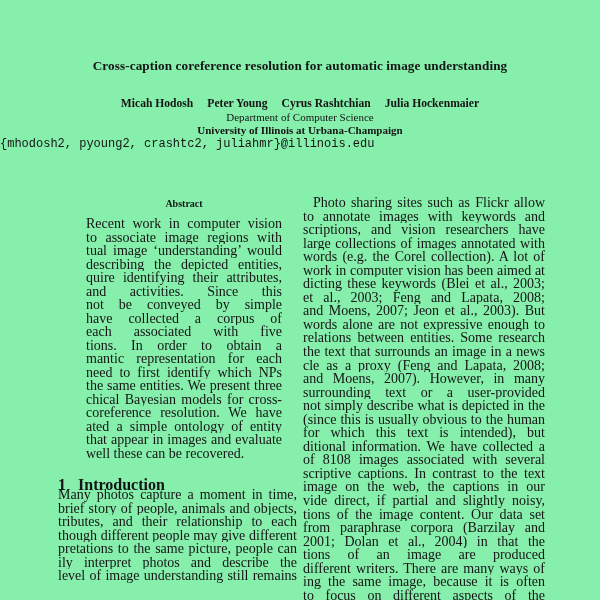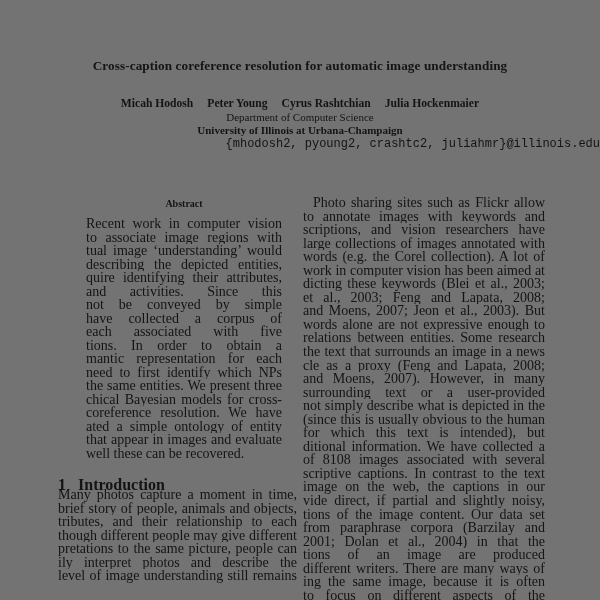--- a/index.html
+++ b/index.html
@@ -2,41 +2,41 @@
 <html><head>
 <meta charset="utf-8">
 <style>
   html, body { margin: 0; padding: 0; }
   body {
     width: 600px; height: 600px; overflow: hidden;
     background: #ffffff;
     font-family: "Liberation Serif", "DejaVu Serif", serif;
     color: #141414;
   }
-  .page { position: absolute; top: 0; left: 0; width: 600px; height: 600px; background: #737373; overflow: hidden; }
+  .page { position: absolute; top: 0; left: 0; width: 600px; height: 600px; background: #86efac; overflow: hidden; }
 
   .paper-title {
     position: absolute; top: 58px; left: 0; width: 600px;
     text-align: center; font-weight: bold; font-size: 13.2px; line-height: 16px;
     letter-spacing: 0.1px;
   }
   .authors {
     position: absolute; top: 97px; left: 0; width: 600px;
     text-align: center; font-weight: bold; font-size: 11.6px; line-height: 13px;
   }
   .author { margin: 0 7px; }
   .affil {
     position: absolute; left: 0; width: 600px;
     text-align: center; font-size: 11px; line-height: 13px;
   }
   .dept { top: 111px; }
   .univ { top: 124px; font-weight: bold; }
   .email {
     position: absolute; top: 137px; left: 0; width: 600px;
-    text-align: right;
+    text-align: left;
     font-family: "Liberation Mono", "DejaVu Sans Mono", monospace;
     font-size: 12px; line-height: 14px;
   }
 
   .abs-head {
     position: absolute; top: 197px; left: 86px; width: 196px;
     text-align: center; font-weight: bold; font-size: 10px; line-height: 14px;
   }
   .abs-body { position: absolute; top: 217px; left: 86px; width: 196px; }
 

